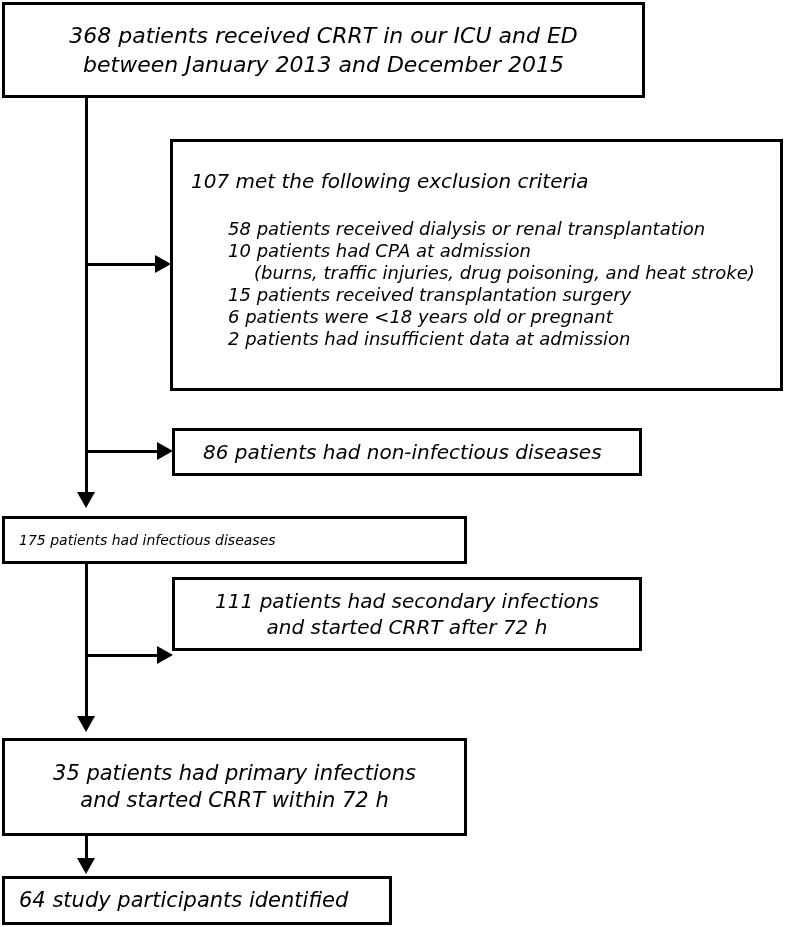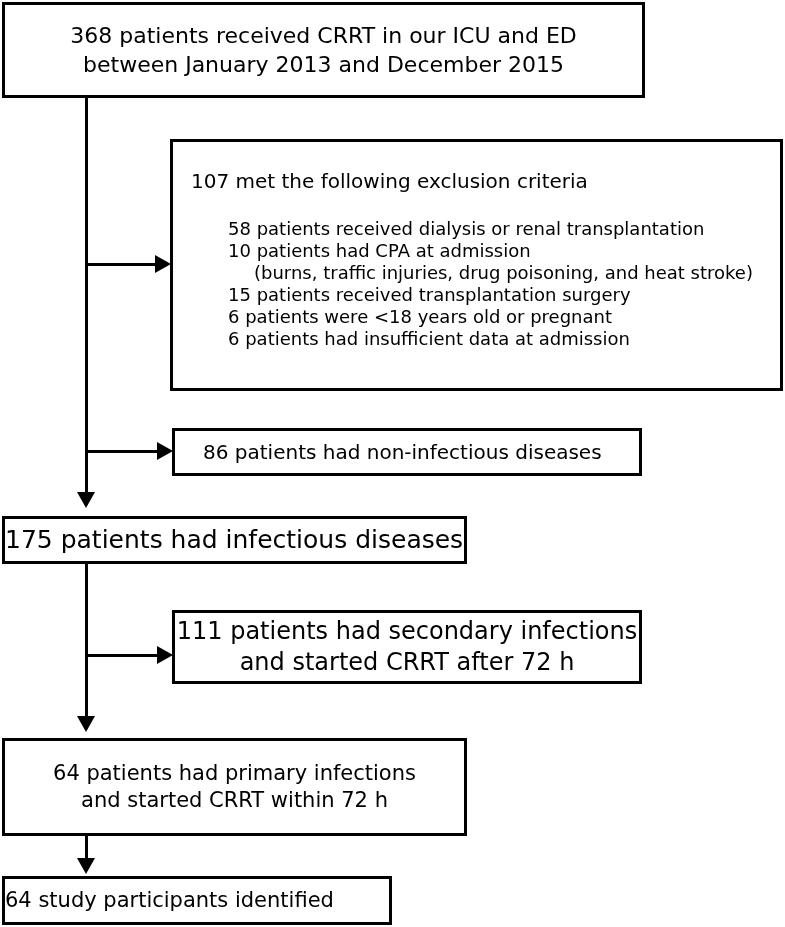--- a/index.html
+++ b/index.html
@@ -17,20 +17,21 @@
     color: #000000;
     -webkit-font-smoothing: antialiased;
   }
 
   #flow-root {
     position: absolute;
     left: 0;
     top: 0;
     width: 785px;
     height: 659px;
+    font-style: italic;
   }
 
   
   .node {
     position: absolute;
     box-sizing: border-box;
     border: 3px solid #000000;
     background: #ffffff;
     display: flex;
     flex-direction: column;
@@ -83,39 +84,41 @@
   #node-noninfectious {
     left: 172px; top: 428px;
     width: 470px; height: 48px;
     font-size: 20px;
     padding-left: 28px;
   }
 
   #node-infectious {
     left: 2px;  top: 516px;
     width: 465px; height: 48px;
-    font-size: 25px;
+    font-size: 14px;
+    padding-left: 14px;
   }
 
   #node-secondary {
-    left: 172px; top: 610px;
+    left: 172px; top: 577px;
     width: 470px; height: 74px;
-    font-size: 24px;
+    font-size: 20px;
   }
 
   #node-primary {
     left: 2px;  top: 738px;
     width: 465px; height: 98px;
     font-size: 21px;
   }
 
   #node-participants {
     left: 2px;  top: 876px;
     width: 390px; height: 49px;
     font-size: 21px;
+    padding-left: 14px;
   }
 
   
   .vline {
     position: absolute;
     width: 3px;
     background: #000000;
   }
   .hline {
     position: absolute;
@@ -157,21 +160,21 @@
   <div class="arrow-right" style="left:157px; top:442px;"></div>
 
   <div class="node leftpad" id="node-exclusion">
     <span class="excl-head">107 met the following exclusion criteria</span>
     <ul class="excl-list">
       <li>58 patients received dialysis or renal transplantation</li>
       <li>10 patients had CPA at admission</li>
       <li class="sub">(burns, traffic injuries, drug poisoning, and heat stroke)</li>
       <li>15 patients received transplantation surgery</li>
       <li>6 patients were &lt;18 years old or pregnant</li>
-      <li>6 patients had insufficient data at admission</li>
+      <li>2 patients had insufficient data at admission</li>
     </ul>
   </div>
 
   <div class="node leftpad" id="node-noninfectious">
     <span class="line">86 patients had non-infectious diseases</span>
   </div>
 
   <div class="node leftpad" id="node-infectious">
     <span class="line">175 patients had infectious diseases</span>
   </div>
@@ -181,21 +184,21 @@
 
   <div class="hline" style="left:85px; top:654px; width:74px;"></div>
   <div class="arrow-right" style="left:157px; top:646px;"></div>
 
   <div class="node center" id="node-secondary">
     <span class="line">111 patients had secondary infections</span>
     <span class="line">and started CRRT after 72 h</span>
   </div>
 
   <div class="node center" id="node-primary">
-    <span class="line">64 patients had primary infections</span>
+    <span class="line">35 patients had primary infections</span>
     <span class="line">and started CRRT within 72 h</span>
   </div>
 
   <div class="vline" style="left:85px; top:836px; height:24px;"></div>
   <div class="arrow-down" style="left:77px; top:858px;"></div>
 
   <div class="node leftpad" id="node-participants">
     <span class="line">64 study participants identified</span>
   </div>
 

